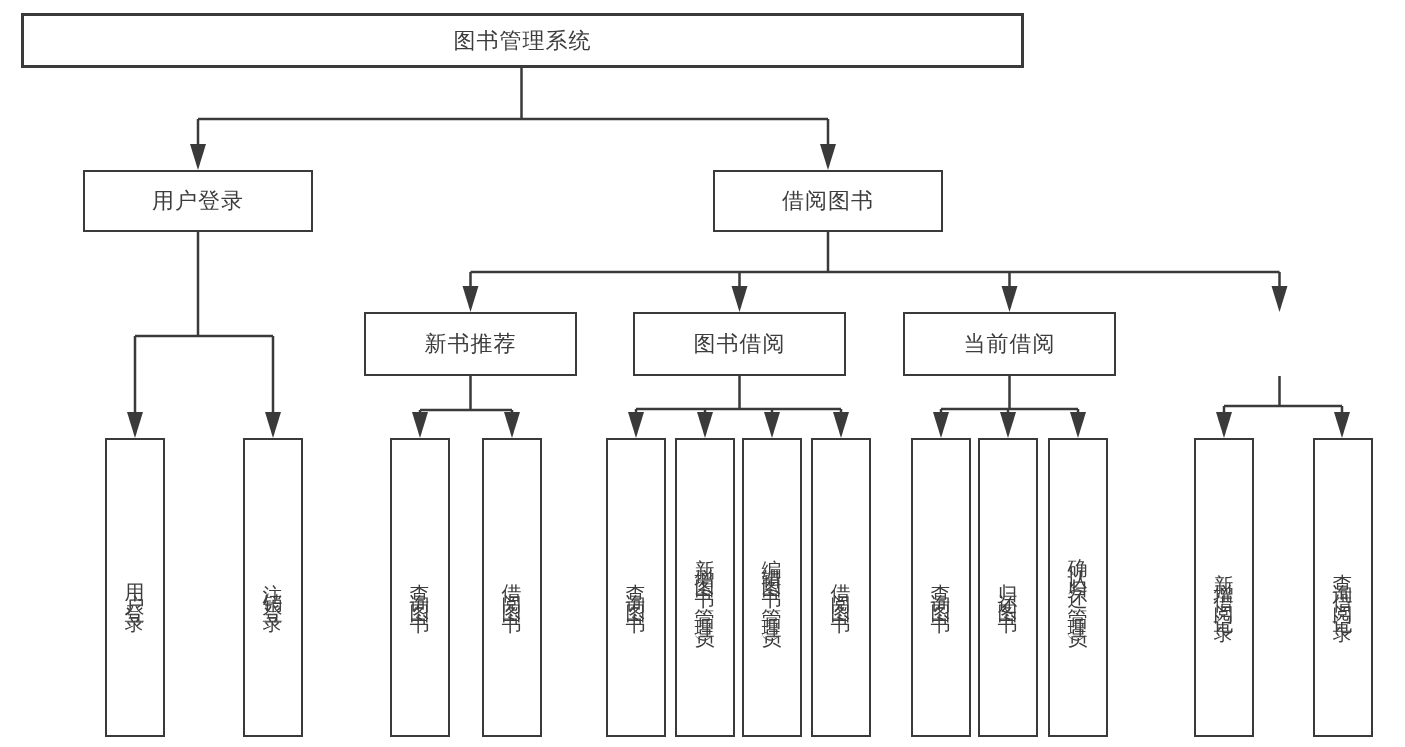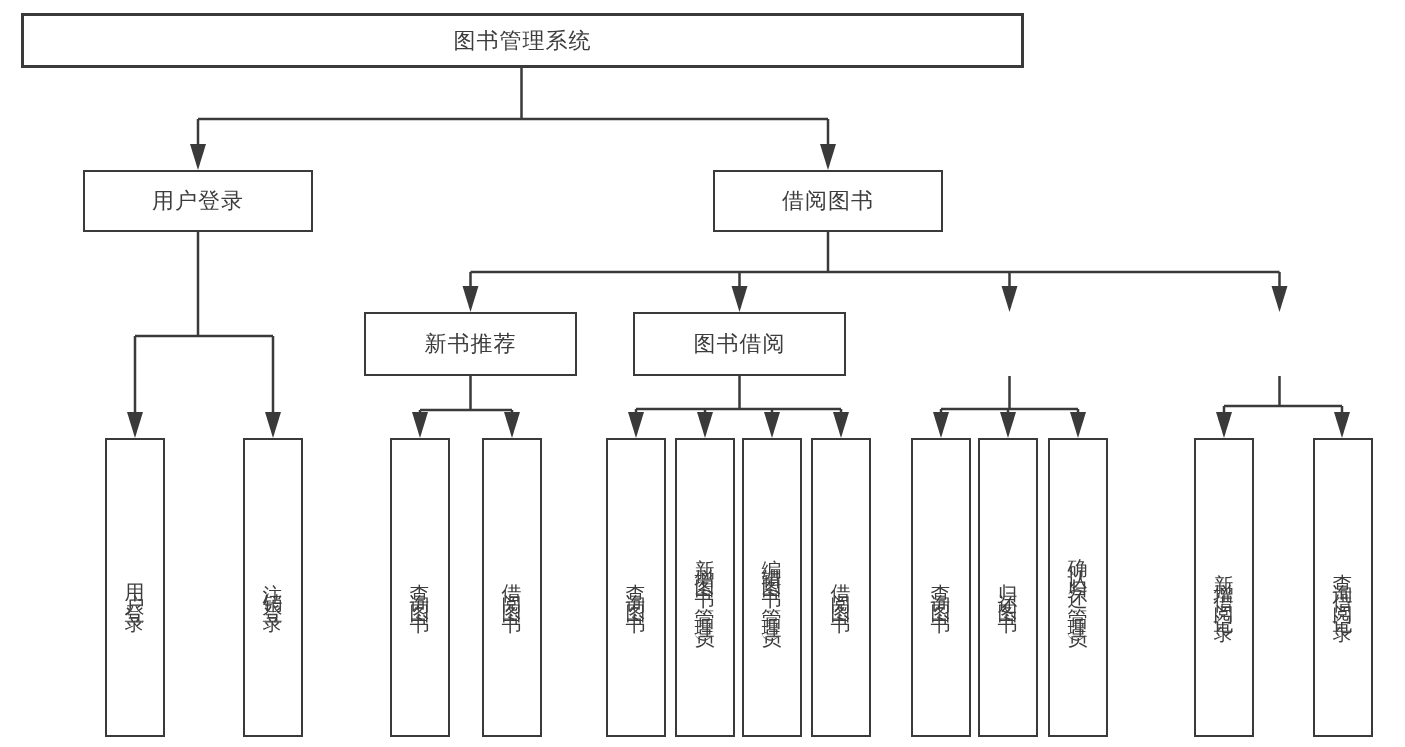--- a/index.html
+++ b/index.html
@@ -94,20 +94,21 @@
     </g>
   </svg>
 
   <div class="box root-box h-label" style="left:21px; top:13px; width:1003px; height:55px;">图书管理系统</div>
 
   <div class="box h-label" style="left:83px; top:170px; width:230px; height:62px;">用户登录</div>
   <div class="box h-label" style="left:713px; top:170px; width:230px; height:62px;">借阅图书</div>
 
   <div class="box h-label" style="left:364px; top:312px; width:213px; height:64px;">新书推荐</div>
   <div class="box h-label" style="left:633px; top:312px; width:213px; height:64px;">图书借阅</div>
+  <div class="box h-label" style="left:903px; top:312px; width:213px; height:64px;">当前借阅</div>
 
   <div class="box v-box" style="left:105px; top:438px; width:60px; height:299px;">用户登录</div>
   <div class="box v-box" style="left:243px; top:438px; width:60px; height:299px;">注销登录</div>
 
   <div class="box v-box" style="left:390px; top:438px; width:60px; height:299px;">查询图书</div>
   <div class="box v-box" style="left:482px; top:438px; width:60px; height:299px;">借阅图书</div>
 
   <div class="box v-box" style="left:606px; top:438px; width:60px; height:299px;">查询图书</div>
   <div class="box v-box" style="left:675px; top:438px; width:60px; height:299px;">新增图书（管理员）</div>
   <div class="box v-box" style="left:742px; top:438px; width:60px; height:299px;">编辑图书（管理员）</div>

